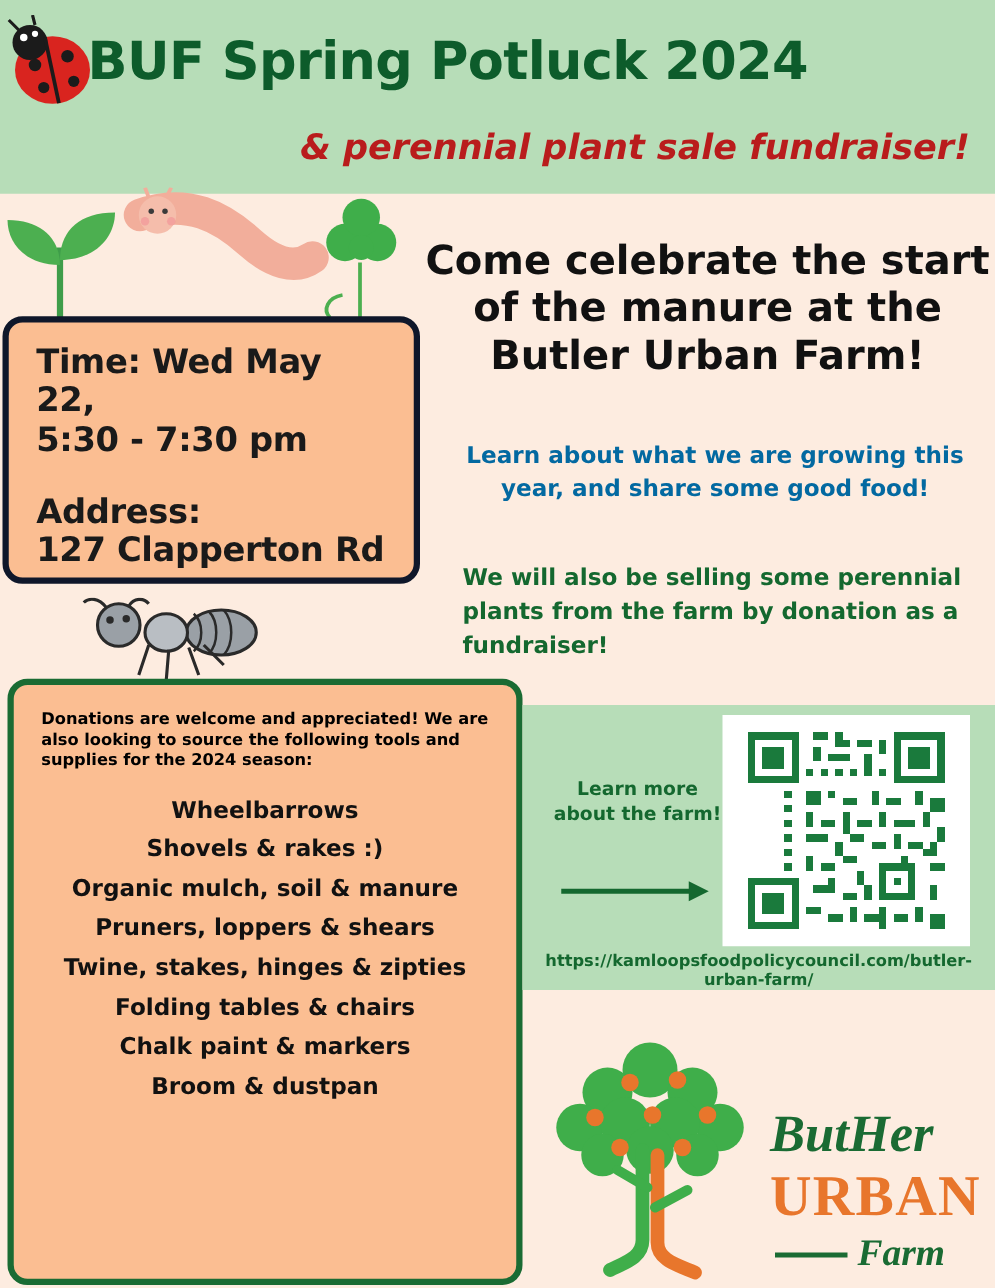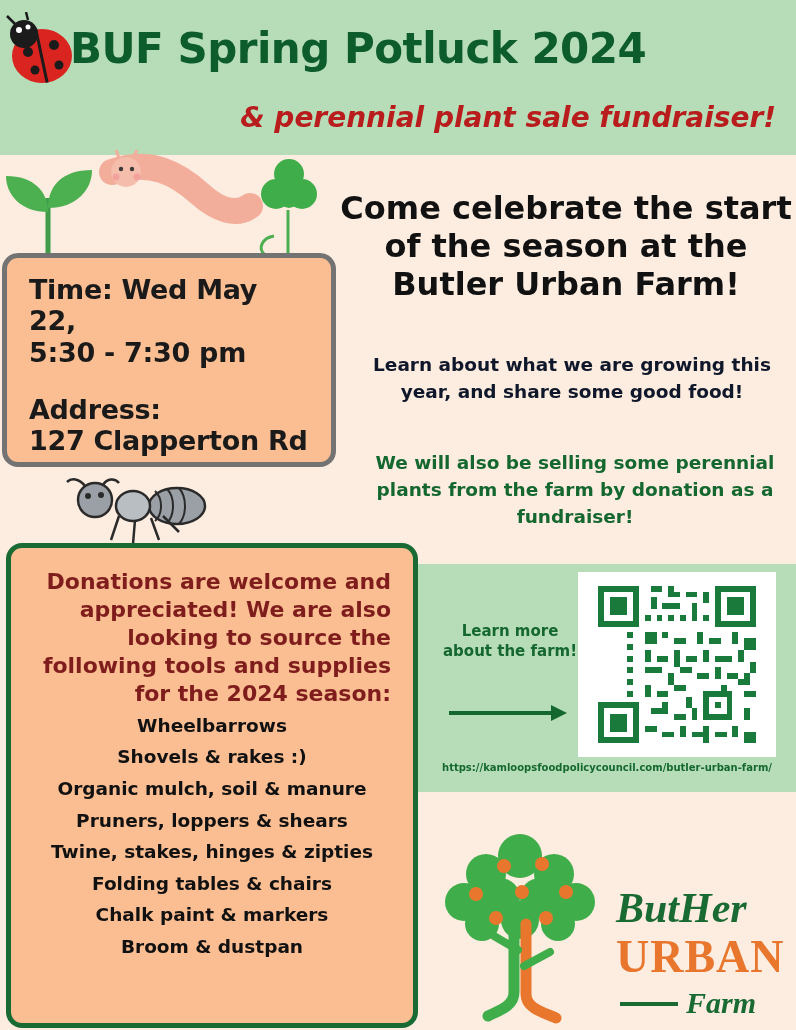--- a/index.html
+++ b/index.html
@@ -47,21 +47,21 @@
   
   .sprout-art { position: absolute; left: 0px; top: 150px; }
   .ant-art { position: absolute; left: 55px; top: 478px; }
 
   
   .time-box {
     position: absolute;
     left: 2px; top: 253px;
     width: 334px; height: 214px;
     background: #fbbe92;
-    border: 5px solid #737373;
+    border: 5px solid #0f172a;
     border-radius: 16px;
     padding: 16px 18px 0 22px;
   }
   .time-line, .addr-line {
     font-size: 27px;
     font-weight: bold;
     color: #1a1a1a;
     line-height: 1.16;
     letter-spacing: -0.3px;
   }
@@ -79,52 +79,51 @@
     color: #111;
   }
   .sub1 {
     position: absolute;
     left: 372px; top: 352px;
     width: 400px;
     text-align: center;
     font-size: 18.5px;
     font-weight: bold;
     line-height: 1.45;
-    color: #0f172a;
+    color: #0369a1;
   }
   .sub2 {
     position: absolute;
     left: 370px; top: 450px;
     width: 410px;
-    text-align: center;
     font-size: 18.5px;
     font-weight: bold;
     line-height: 1.45;
     color: #14682f;
   }
 
   
   .don-box {
     position: absolute;
     left: 6px; top: 543px;
     width: 412px; height: 485px;
     background: #fbbe92;
     border: 5px solid #1a6b33;
     border-radius: 16px;
     padding: 20px 22px 0 22px;
   }
   .don-intro {
-    text-align: right;
-    font-size: 22px;
+    text-align: left;
+    font-size: 13px;
     font-weight: bold;
     line-height: 1.27;
-    color: #7f1d1d;
+    color: #000000;
   }
   .don-list {
-    margin-top: 2px;
+    margin-top: 15px;
     text-align: center;
   }
   .don-item {
     font-size: 18.5px;
     font-weight: bold;
     line-height: 1.71;
     color: #111;
   }
 
   
@@ -150,21 +149,21 @@
     left: 578px; top: 572px;
     width: 198px; height: 185px;
     background: #fff;
     padding: 8px;
   }
   .qr-url {
     position: absolute;
     left: 418px; top: 762px;
     width: 378px;
     text-align: center;
-    font-size: 10px;
+    font-size: 13px;
     font-weight: bold;
     color: #14682f;
   }
 
   
   .logo-wrap { position: absolute; left: 430px; top: 820px; width: 366px; height: 230px; font-family: Liberation Serif, serif; }
   .logo-butler {
     position: absolute; left: 186px; top: 64px;
     font-size: 42px; font-weight: bold; color: #1a6b33;
     font-style: italic;
@@ -246,21 +245,21 @@
   <path d="M112 11 C120 19 120 37 112 45" stroke="#2a2a2a" stroke-width="2" fill="none"></path>
   <path d="M124 10 C132 19 132 37 124 46" stroke="#2a2a2a" stroke-width="2" fill="none"></path>
   <ellipse cx="78" cy="28" rx="17" ry="15" fill="#b9bec3" stroke="#2a2a2a" stroke-width="2.5"></ellipse>
   <circle cx="40" cy="22" r="17" fill="#9aa0a6" stroke="#2a2a2a" stroke-width="2.5"></circle>
   <circle cx="33" cy="18" r="3" fill="#2a2a2a"></circle>
   <circle cx="46" cy="17" r="3" fill="#2a2a2a"></circle>
   <path d="M30 8 C24 0 16 0 12 4 M48 7 C52 0 60 0 64 5" stroke="#2a2a2a" stroke-width="2.5" fill="none"></path>
   <path d="M64 38 L56 62 M80 42 L78 66 M96 40 L104 62 M108 38 L124 54" stroke="#2a2a2a" stroke-width="2.5" fill="none"></path>
 </svg>
 
-<div class="headline">Come celebrate the start of the season at the Butler Urban Farm!</div>
+<div class="headline">Come celebrate the start of the manure at the Butler Urban Farm!</div>
 <div class="sub1">Learn about what we are growing this year, and share some good food!</div>
 <div class="sub2">We will also be selling some perennial plants from the farm by donation as a fundraiser!</div>
 
 <div class="don-box">
   <div class="don-intro">Donations are welcome and appreciated! We are also looking to source the following tools and supplies for the 2024 season:</div>
   <div class="don-list">
     <div class="don-item">Wheelbarrows</div>
     <div class="don-item">Shovels &amp; rakes :)</div>
     <div class="don-item">Organic mulch, soil &amp; manure</div>
     <div class="don-item">Pruners, loppers &amp; shears</div>

